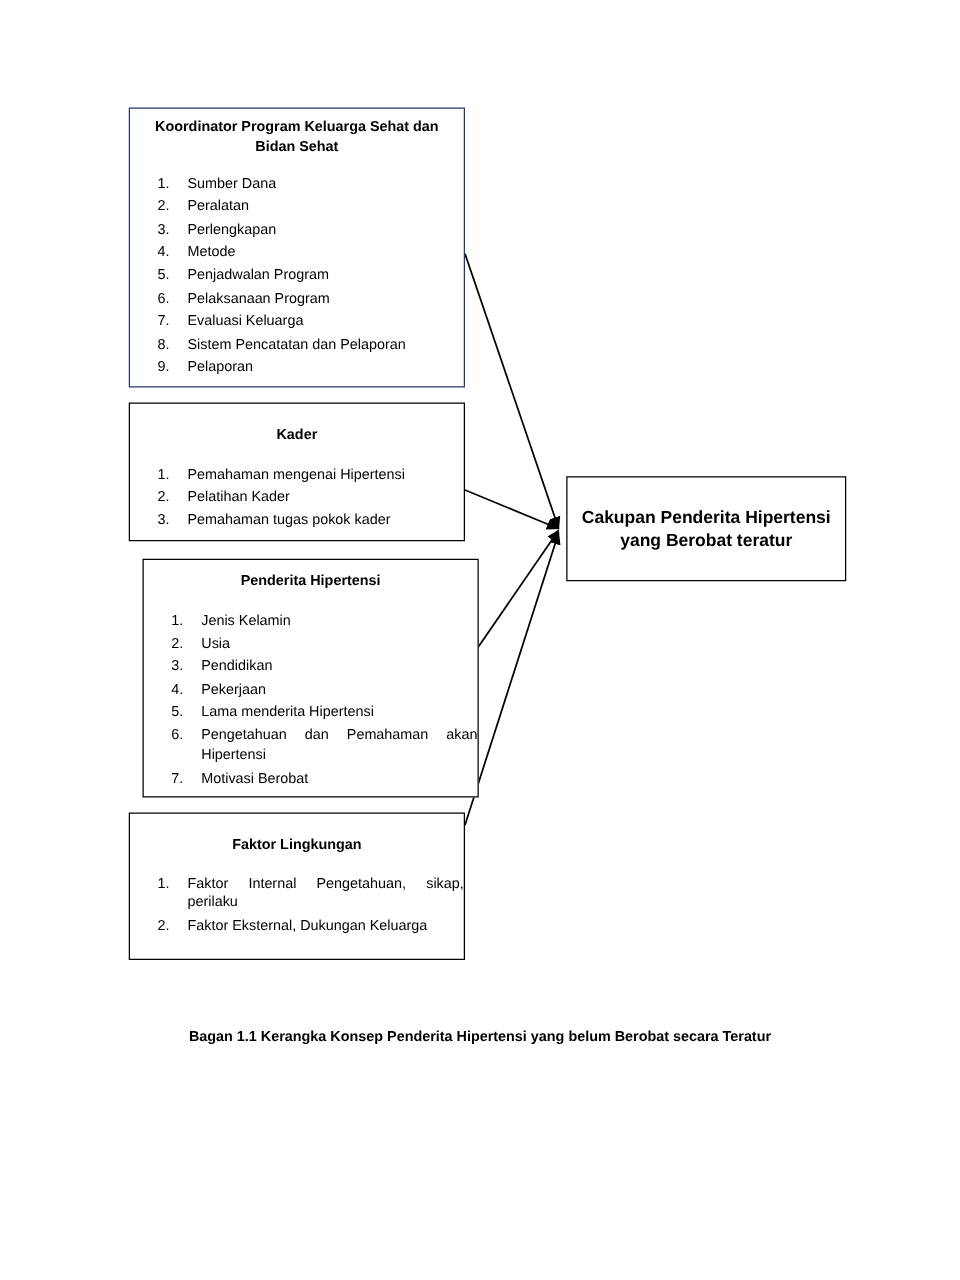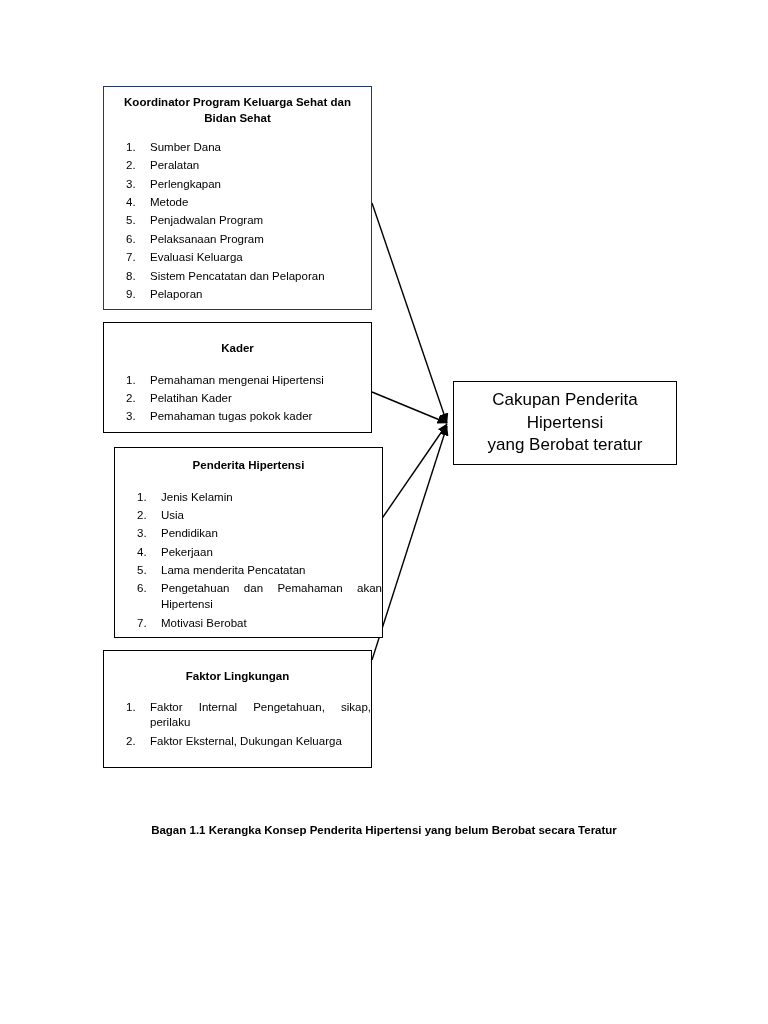--- a/index.html
+++ b/index.html
@@ -34,23 +34,23 @@
     background: #ffffff;
   }
   .box-title {
     text-align: center;
     font-weight: bold;
     font-size: 11.5px;
     line-height: 1.35;
   }
   .box-title-plain {
     text-align: center;
-    font-size: 17px;
+    font-size: 14px;
     line-height: 1.35;
-    font-weight: normal;
+    font-weight: bold;
   }
   ol.items {
     margin: 0;
     padding: 0;
     list-style: none;
     font-size: 11.5px;
     line-height: 1.38;
   }
   ol.items li {
     position: relative;
@@ -194,21 +194,21 @@
       <li>
           <span class="num">3.</span>
           <span class="txt">Pendidikan</span>
         </li>
       <li>
           <span class="num">4.</span>
           <span class="txt">Pekerjaan</span>
         </li>
       <li>
           <span class="num">5.</span>
-          <span class="txt">Lama menderita Pencatatan</span>
+          <span class="txt">Lama menderita Hipertensi</span>
         </li>
       <li>
           <span class="num">6.</span>
           <span class="txt">Pengetahuan dan Pemahaman akan Hipertensi</span>
         </li>
       <li>
           <span class="num">7.</span>
           <span class="txt">Motivasi Berobat</span>
         </li>
     </ol>

